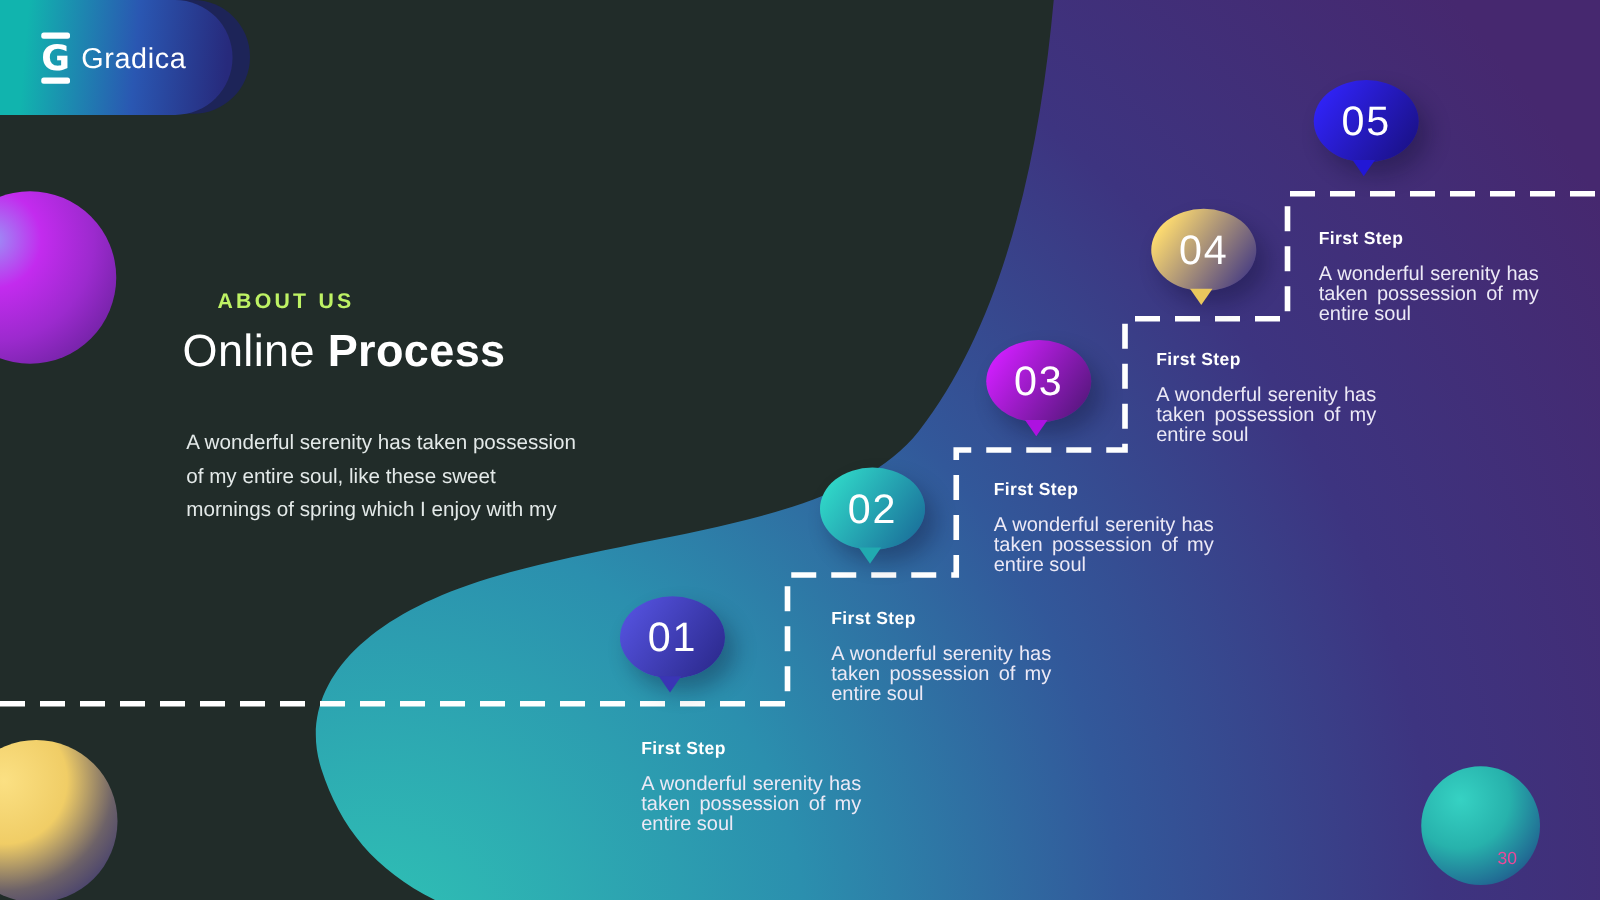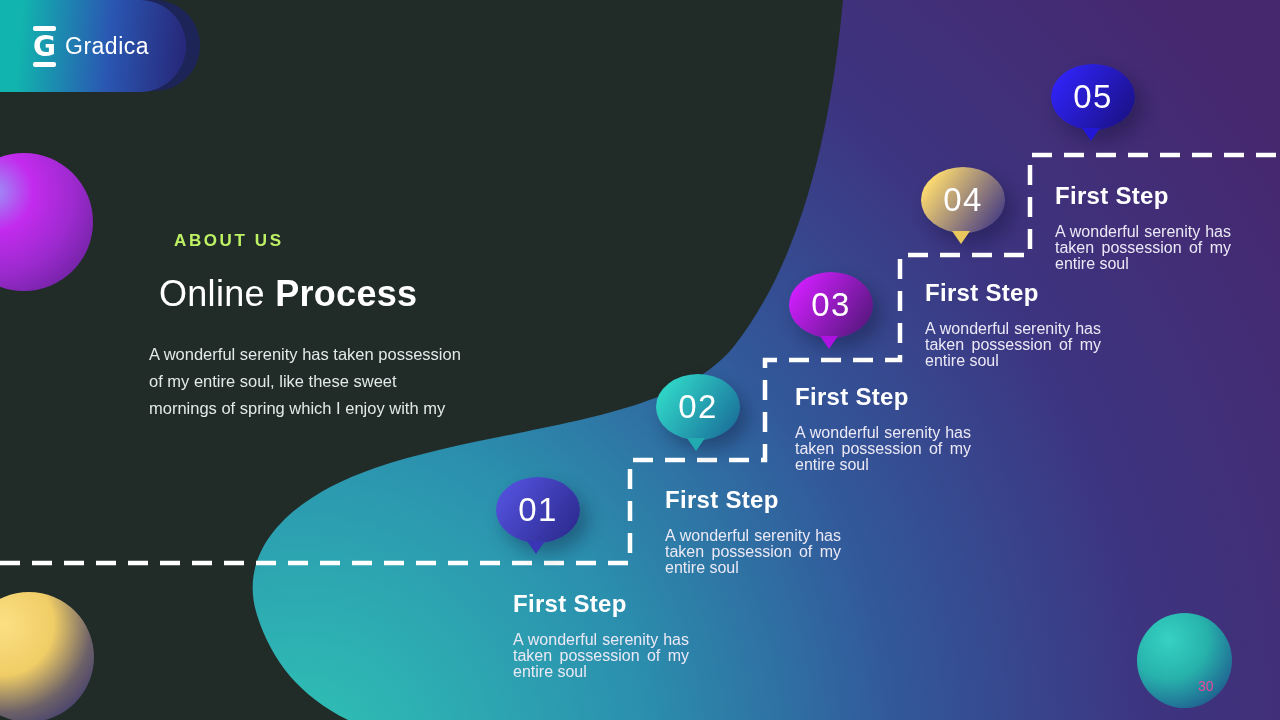--- a/index.html
+++ b/index.html
@@ -29,40 +29,40 @@
     padding-left:33px;gap:9px;box-sizing:border-box;}
   .logo-mark{display:flex;flex-direction:column;align-items:center;line-height:0;}
   .logo-mark .bar{width:23px;height:5px;background:#fff;border-radius:2px;}
   .logo-mark .g{font-size:28px;font-weight:bold;color:#fff;line-height:31px;
     font-family:"DejaVu Sans",sans-serif;}
   .brand{font-size:23px;font-weight:normal;color:#fff;letter-spacing:.5px;}
 
   
   .eyebrow{position:absolute;left:149px;top:231px;font-size:17px;font-weight:bold;
     letter-spacing:2.6px;color:#bef264;margin-left:25px;}
-  .title{position:absolute;left:146px;top:260px;margin:13px;font-size:36px;
+  .title{position:absolute;left:146px;top:260px;margin:0;font-size:36px;
     font-weight:400;color:#fff;letter-spacing:.3px;}
   .title .bold{font-weight:bold;}
   .desc{position:absolute;left:149px;top:341px;width:320px;margin:0;
     font-size:16.5px;line-height:27px;color:#e3e9e8;}
 
   
   .bubble{position:absolute;width:84px;height:66px;border-radius:50%;
     display:flex;align-items:center;justify-content:center;
     box-shadow:8px 10px 18px rgba(8,10,40,.32);}
   .bubble .num{color:#fff;font-size:33px;letter-spacing:1.5px;}
   .bubble .tail{position:absolute;bottom:-11px;left:31px;width:0;height:0;
     border-left:9px solid transparent;border-right:9px solid transparent;
     border-top:13px solid #333;}
   .b1{left:496px;top:477px}.b2{left:656px;top:374px}.b3{left:789px;top:272px}
   .b4{left:921px;top:167px}.b5{left:1051px;top:64px}
 
   
   .stext{position:absolute;color:#fff;}
-  .stext h3{margin:0 0 14px;font-size:24px;font-weight:bold;letter-spacing:.3px;}
+  .stext h3{margin:0 0 14px;font-size:14px;font-weight:bold;letter-spacing:.3px;}
   .stext p{margin:0;width:176px;font-size:16px;line-height:16px;
     color:#ece9f6;text-align:justify;}
   .t1{left:513px;top:590px}.t2{left:665px;top:486px}.t3{left:795px;top:383px}
   .t4{left:925px;top:279px}.t5{left:1055px;top:182px}
 
   .pagenum{position:absolute;left:1198px;top:678px;font-size:14px;color:#ec4899;}
 </style>
 </head>
 <body>
 

